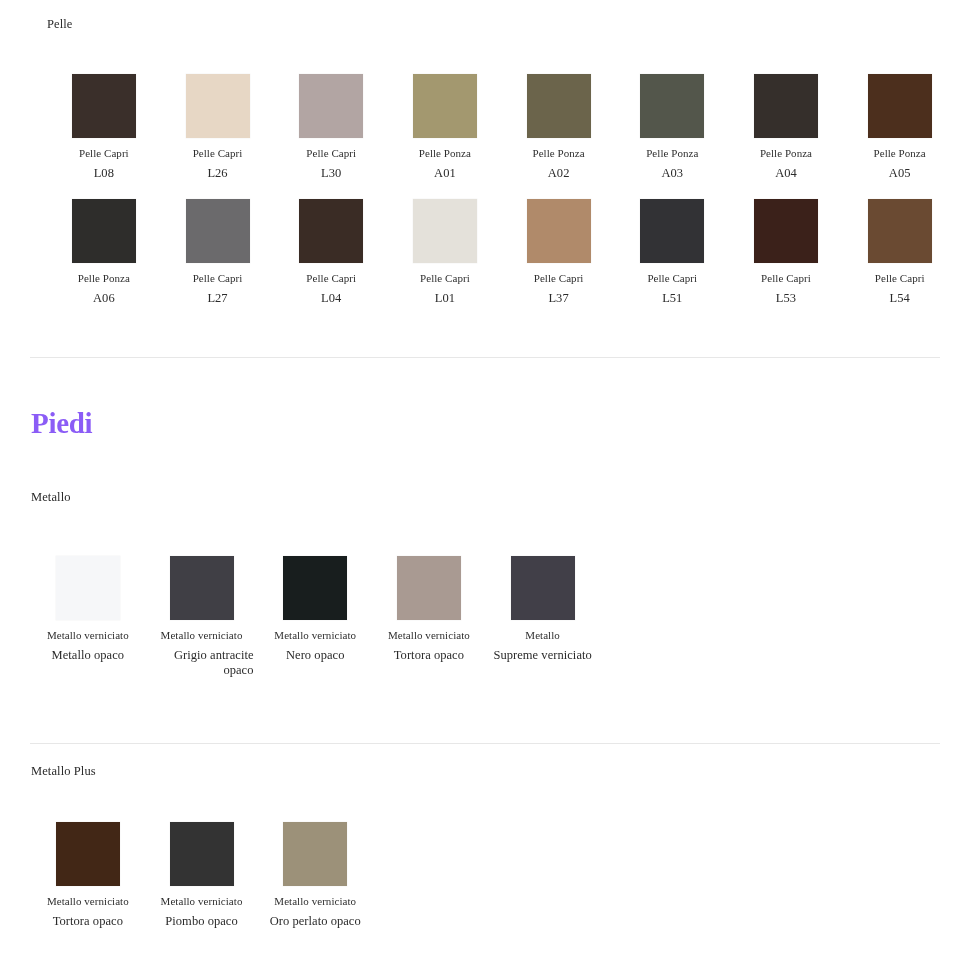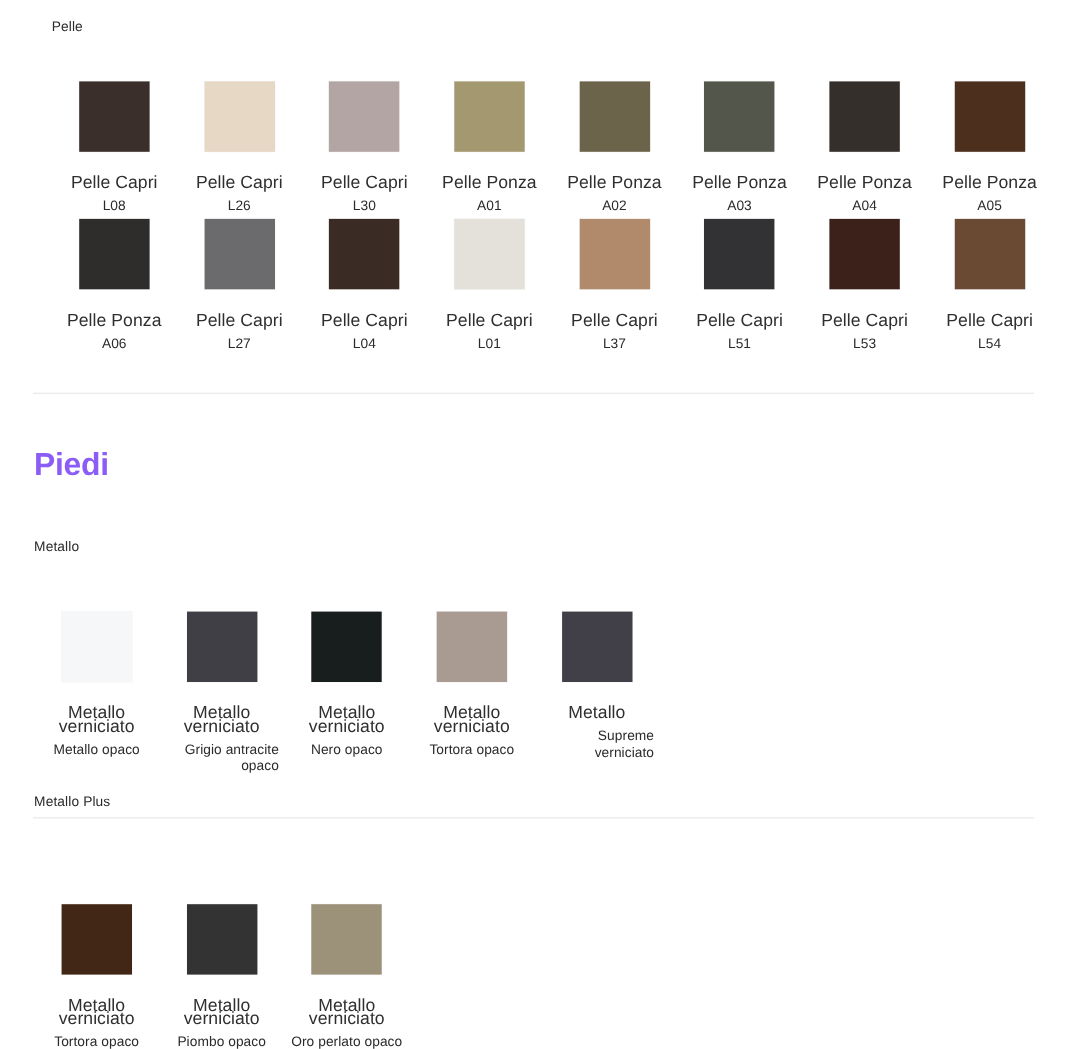--- a/index.html
+++ b/index.html
@@ -11,21 +11,21 @@
   }
   body {
     width: 970px;
     height: 954px;
     overflow: hidden;
     font-family: "Liberation Sans", sans-serif;
     color: #1d1d1d;
     position: relative;
   }
 
-  .page { position: relative; width: 970px; height: 914px; }
+  .page { position: relative; width: 970px; height: 914px; font-family: Liberation Serif, serif; }
 
   
   .group-label {
     font-size: 12.5px;
     font-weight: 400;
     color: #2b2b2b;
     letter-spacing: 0.1px;
     line-height: 1;
   }
   .section-title {
@@ -55,22 +55,22 @@
     flex-direction: column;
     align-items: center;
   }
   .swatch-chip {
     width: 64px;
     height: 64px;
     display: block;
     box-shadow: 0 0 0 0.5px rgba(0,0,0,0.045);
   }
   .swatch-caption {
-    margin-top: 23px;
-    font-size: 16px;
+    margin-top: 9px;
+    font-size: 11px;
     line-height: 12px;
     color: #2f2f2f;
     text-align: center;
     max-width: 104px;
     letter-spacing: 0.05px;
   }
   .swatch-code {
     margin-top: 7px;
     font-size: 12.5px;
     line-height: 15px;
@@ -82,21 +82,21 @@
 
   
   #pelle-label       { position: absolute; left: 47px;  top: 18px; }
   #pelle-row-1       { left: 47px; top: 74px; }
   #pelle-row-2       { left: 47px; top: 199px; }
   #divider-1         { left: 30px; top: 349px; width: 910px; }
   #piedi-title       { position: absolute; left: 31px; top: 409px; }
   #metallo-label     { position: absolute; left: 31px; top: 491px; }
   #metallo-row       { left: 31px; top: 556px; }
   #divider-2         { left: 30px; top: 735px; width: 910px; }
-  #metallo-plus-label{ position: absolute; left: 31px; top: 723px; }
+  #metallo-plus-label{ position: absolute; left: 31px; top: 765px; }
   #metallo-plus-row  { left: 31px; top: 822px; }
 </style>
 </head>
 <body>
 
 <div class="page">
 
   <div class="group-label" id="pelle-label">Pelle</div>
 
   <div class="swatch-row" id="pelle-row-1">

